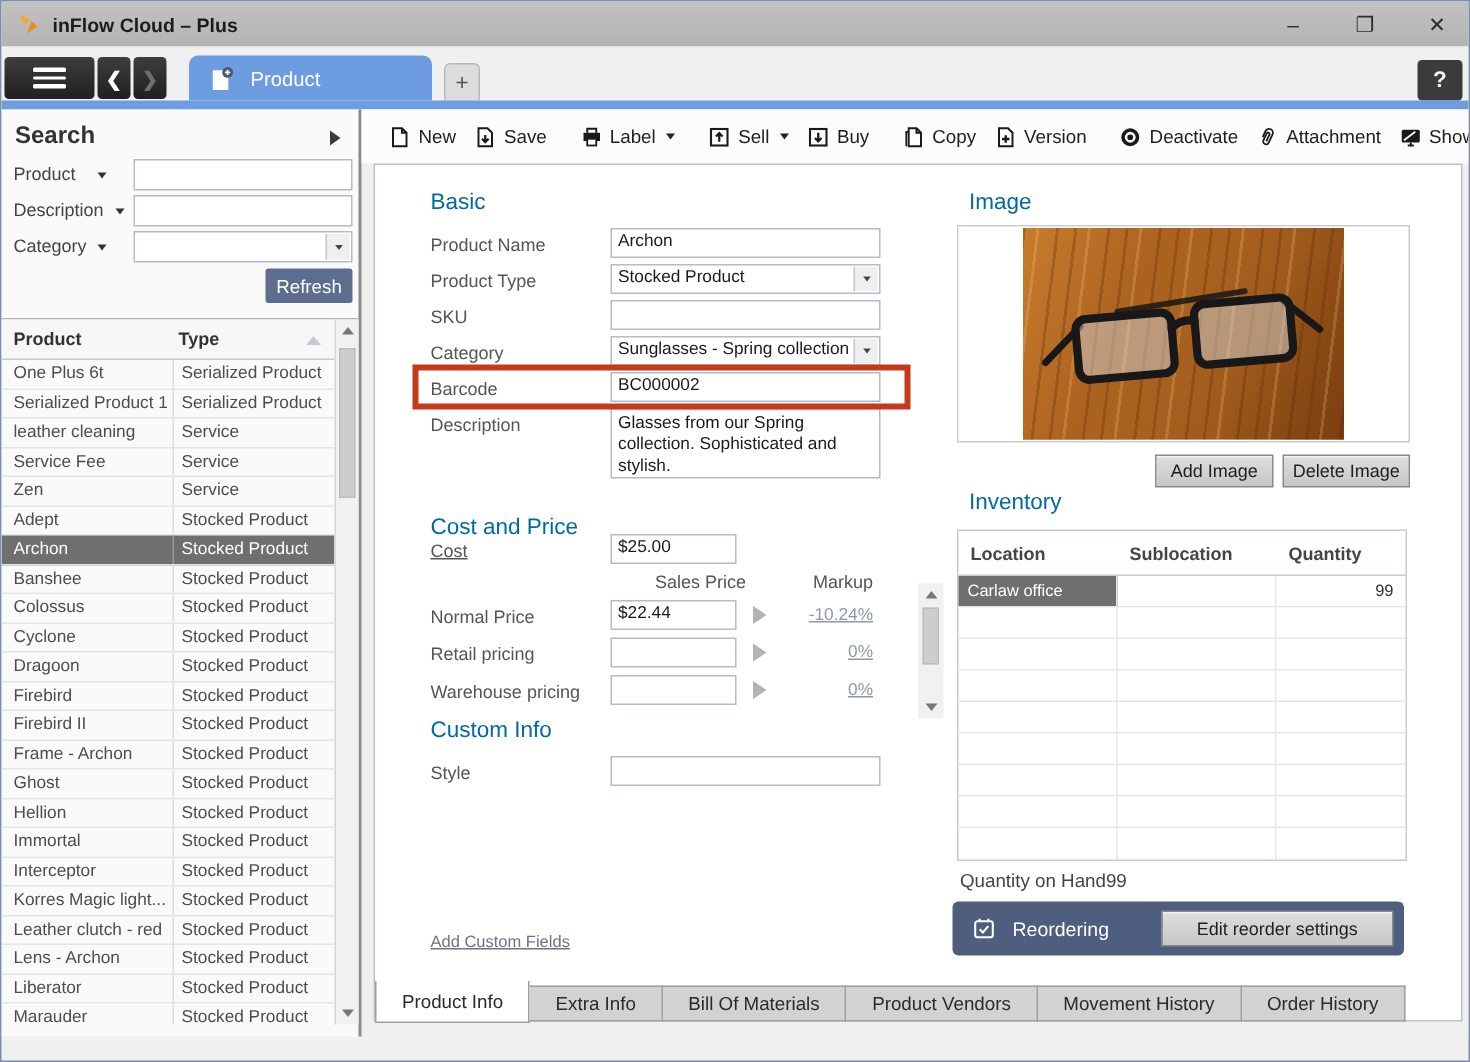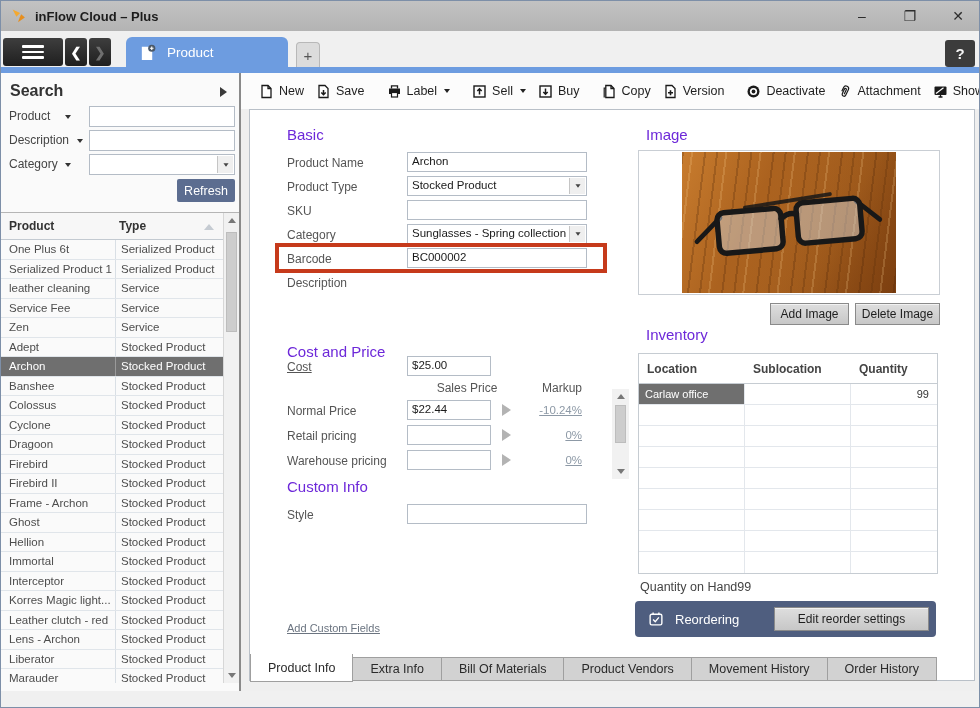--- a/index.html
+++ b/index.html
@@ -80,21 +80,21 @@
              display:flex; align-items:center; padding-left:12px; }
   .tbtn { display:flex; align-items:center; gap:5px; padding:4px 6px; font-size:12.5px; color:#1e1e1e; border-radius:2px; }
   .tbtn svg { display:block; }
   .tsep { width:1px; height:22px; background:#c9c9c9; margin:0 5px; }
   .tb-caret { width:0; height:0; border-left:3.5px solid transparent; border-right:3.5px solid transparent;
               border-top:4.5px solid #222; margin-left:2px; }
 
   
   .card { position:absolute; left:248px; top:108px; width:726px; height:572px; background:#fff;
           border:1px solid #b9c0c8; }
-  .sec-title { position:absolute; font-size:15px; color:#6d28d9; }
+  .sec-title { position:absolute; font-size:15px; color:#0369a1; }
   .flabel { position:absolute; left:37px; font-size:12px; color:#555; }
   .fbox { position:absolute; left:157px; width:180px; height:20px; background:#fff; border:1px solid #b4bcc6;
           font-size:11.5px; color:#1a1a1a; padding:2px 4px; overflow:hidden; }
   .fbox .cbtn { position:absolute; right:1px; top:1px; bottom:1px; width:16px; background:#efefef;
                 border-left:1px solid #c5c5c5; display:flex; align-items:center; justify-content:center; }
   .fbox .cbtn .caret-down { border-top-color:#444; transform:scale(.85); }
   .ftextarea { height:47px; line-height:1.25; white-space:normal; }
   .red-annotation { position:absolute; left:25px; top:133px; width:332px; height:30px;
                     border:4px solid #c63a1b; z-index:6; pointer-events:none; }
   .price-box { text-align:left; }
@@ -454,20 +454,21 @@
     <div class="fbox" style="top:90px;"></div>
     <div class="flabel" style="top:118px;">Category</div>
     <div class="fbox" style="top:114px;"><span>Sunglasses - Spring collection</span>
       <span class="cbtn">
           <span class="caret-down"></span>
         </span></div>
     <div class="flabel" style="top:142px;">Barcode</div>
     <div class="fbox" style="top:138px;">BC000002</div>
     <div class="red-annotation"></div>
     <div class="flabel" style="top:166px;">Description</div>
+    <div class="fbox ftextarea" style="top:162px;">Glasses from our Spring collection. Sophisticated and stylish.</div>
 
     <div class="sec-title" style="left:37px; top:233px;">Cost and Price</div>
     <div class="flabel underlink" style="top:250px;">Cost</div>
     <div class="fbox price-box" style="top:246px; width:84px;">$25.00</div>
     <div class="colhead" style="left:167px; top:271px; width:100px; text-align:center;">Sales Price</div>
     <div class="colhead" style="left:280px; top:271px; width:52px; text-align:right;">Markup</div>
 
     <div>
 
         <div class="price-row">

